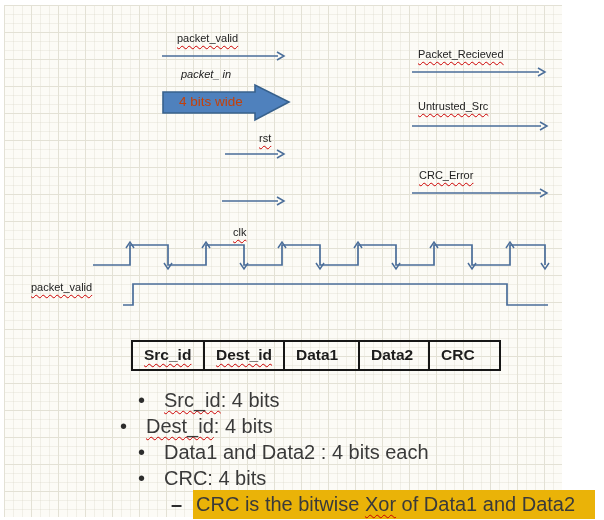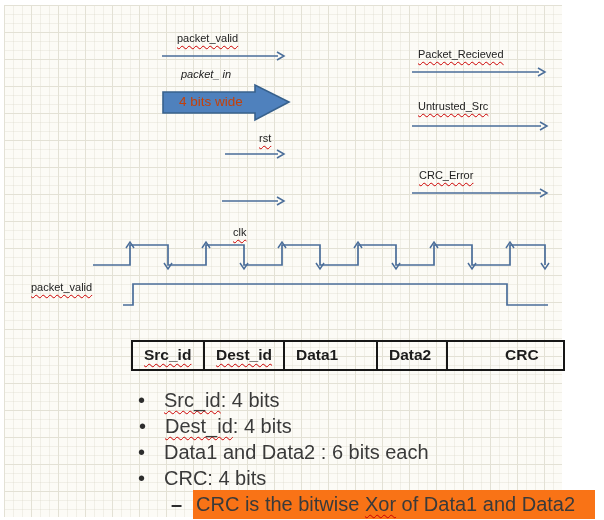--- a/index.html
+++ b/index.html
@@ -48,25 +48,25 @@
     position:absolute;left:168px;top:94px;width:86px;text-align:center;
     color:#c2410c;font-size:13.5px;white-space:nowrap;
   }
   .ptable{position:absolute;left:131px;top:340px;display:flex;border:2px solid #161616;}
   .ptable .cell{
     box-sizing:border-box;height:27px;line-height:26px;
     border-right:2px solid #161616;
     font-weight:bold;font-size:15.5px;color:#1c1c1c;
     padding-left:11px;white-space:nowrap;
   }
-  .ptable .cell:last-child{border-right:none;margin-left:46px;}
+  .ptable .cell:last-child{border-right:none;}
   .note{position:absolute;color:var(--note-text);font-size:20px;white-space:nowrap;}
   .note .bullet{display:inline-block;width:26px;color:#2d2d2d;}
   .note .dash{display:inline-block;width:22px;font-weight:bold;color:#2d2d2d;}
-  .note .hl{background:#f97316;padding:3px 20px 4px 3px;}
+  .note .hl{background:#eab308;padding:3px 20px 4px 3px;}
 </style>
 </head>
 <body>
 
 <div class="canvas">
   <div class="grid"></div>
 
   <svg class="overlay" viewBox="0 0 604 520">
 
     <path class="wire" d="M162,56 H278"></path>
@@ -113,33 +113,33 @@
 
   <div class="lbl sq" style="left:418px;top:48px;">Packet_Recieved</div>
   <div class="lbl sq" style="left:418px;top:100px;">Untrusted_Src</div>
   <div class="lbl sq" style="left:419px;top:169px;">CRC_Error</div>
 
   <div class="lbl sq" style="left:31px;top:281px;">packet_valid</div>
 
   <div class="ptable">
     <div class="cell sq" style="width:72px;">Src_id</div>
     <div class="cell sq" style="width:80px;">Dest_id</div>
-    <div class="cell" style="width:93px;">Data1</div>
+    <div class="cell" style="width:75px;">Data1</div>
     <div class="cell" style="width:70px;">Data2</div>
     <div class="cell" style="width:69px;">CRC</div>
   </div>
 
   <div class="note" style="left:138px;top:389px;">
     <span class="bullet">•</span><span class="sq">Src_id</span><span>: 4 bits</span>
   </div>
-  <div class="note" style="left:139px;top:415px;">
+  <div class="note" style="left:120px;top:415px;">
     <span class="bullet">•</span><span class="sq">Dest_id</span><span>: 4 bits</span>
   </div>
   <div class="note" style="left:138px;top:441px;">
-    <span class="bullet">•</span><span class="sq"></span><span>Data1 and Data2 : 6 bits each</span>
+    <span class="bullet">•</span><span class="sq"></span><span>Data1 and Data2 : 4 bits each</span>
   </div>
   <div class="note" style="left:138px;top:467px;">
     <span class="bullet">•</span><span class="sq"></span><span>CRC: 4 bits</span>
   </div>
   <div class="note" style="left:171px;top:493px;">
     <span class="dash">–</span><span class="hl"><span>CRC is the bitwise </span><span class="sq">Xor</span><span> of Data1 and Data2</span></span>
   </div>
 </div>
 
 </body></html>

